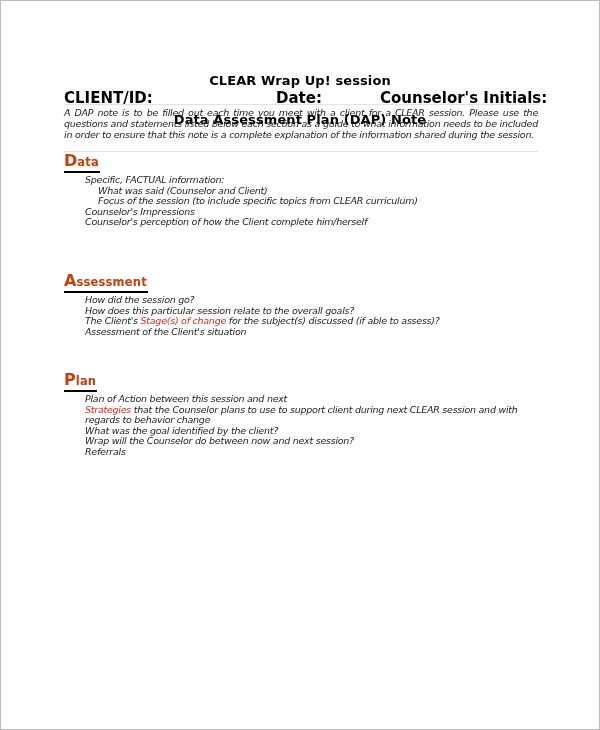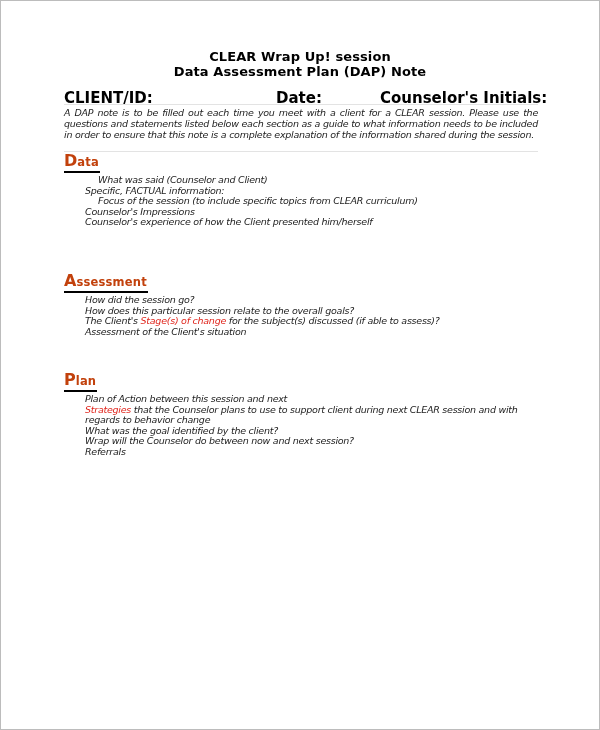--- a/index.html
+++ b/index.html
@@ -20,20 +20,21 @@
     position: absolute;
     top: 48px; left: 0; right: 0;
     text-align: center;
   }
   .title-line {
     font-size: 13px;
     font-weight: bold;
     color: #000;
     line-height: 15px;
     letter-spacing: 0.1px;
+    margin-top: 24px;
   }
 
   
   .form-row {
     position: absolute;
     top: 88px; left: 63px; right: 60px;
     height: 16px;
   }
   .form-row span {
     position: absolute;
@@ -109,25 +110,25 @@
   <div class="form-row">
     <span class="pos-client">CLIENT/ID:</span>
     <span class="pos-date">Date:</span>
     <span class="pos-initials">Counselor's Initials:</span>
   </div>
 
   <p class="instructions">A DAP note is to be filled out each time you meet with a client for a CLEAR session. Please use the questions and statements listed below each section as a guide to what information needs to be included in order to ensure that this note is a complete explanation of the information shared during the session.</p>
 
   <section class="sec sec-data">
     <h2 class="sec-heading"><span class="initial">D</span><span class="rest">ata</span></h2>
+    <div class="item lvl1">Specific, FACTUAL information:</div>
     <div class="item lvl2">What was said (Counselor and Client)</div>
-    <div class="item lvl1">Specific, FACTUAL information:</div>
     <div class="item lvl2">Focus of the session (to include specific topics from CLEAR curriculum)</div>
     <div class="item lvl1">Counselor's Impressions</div>
-    <div class="item lvl1">Counselor's experience of how the Client presented him/herself</div>
+    <div class="item lvl1">Counselor's perception of how the Client complete him/herself</div>
   </section>
 
   <section class="sec sec-assessment">
     <h2 class="sec-heading"><span class="initial">A</span><span class="rest">ssessment</span></h2>
     <div class="item lvl1">How did the session go?</div>
     <div class="item lvl1">How does this particular session relate to the overall goals?</div>
     <div class="item lvl1"><span>The Client's </span><span class="red">Stage(s) of change</span><span> for the subject(s) discussed (if able to assess)?</span></div>
     <div class="item lvl1">Assessment of the Client's situation</div>
   </section>
 

